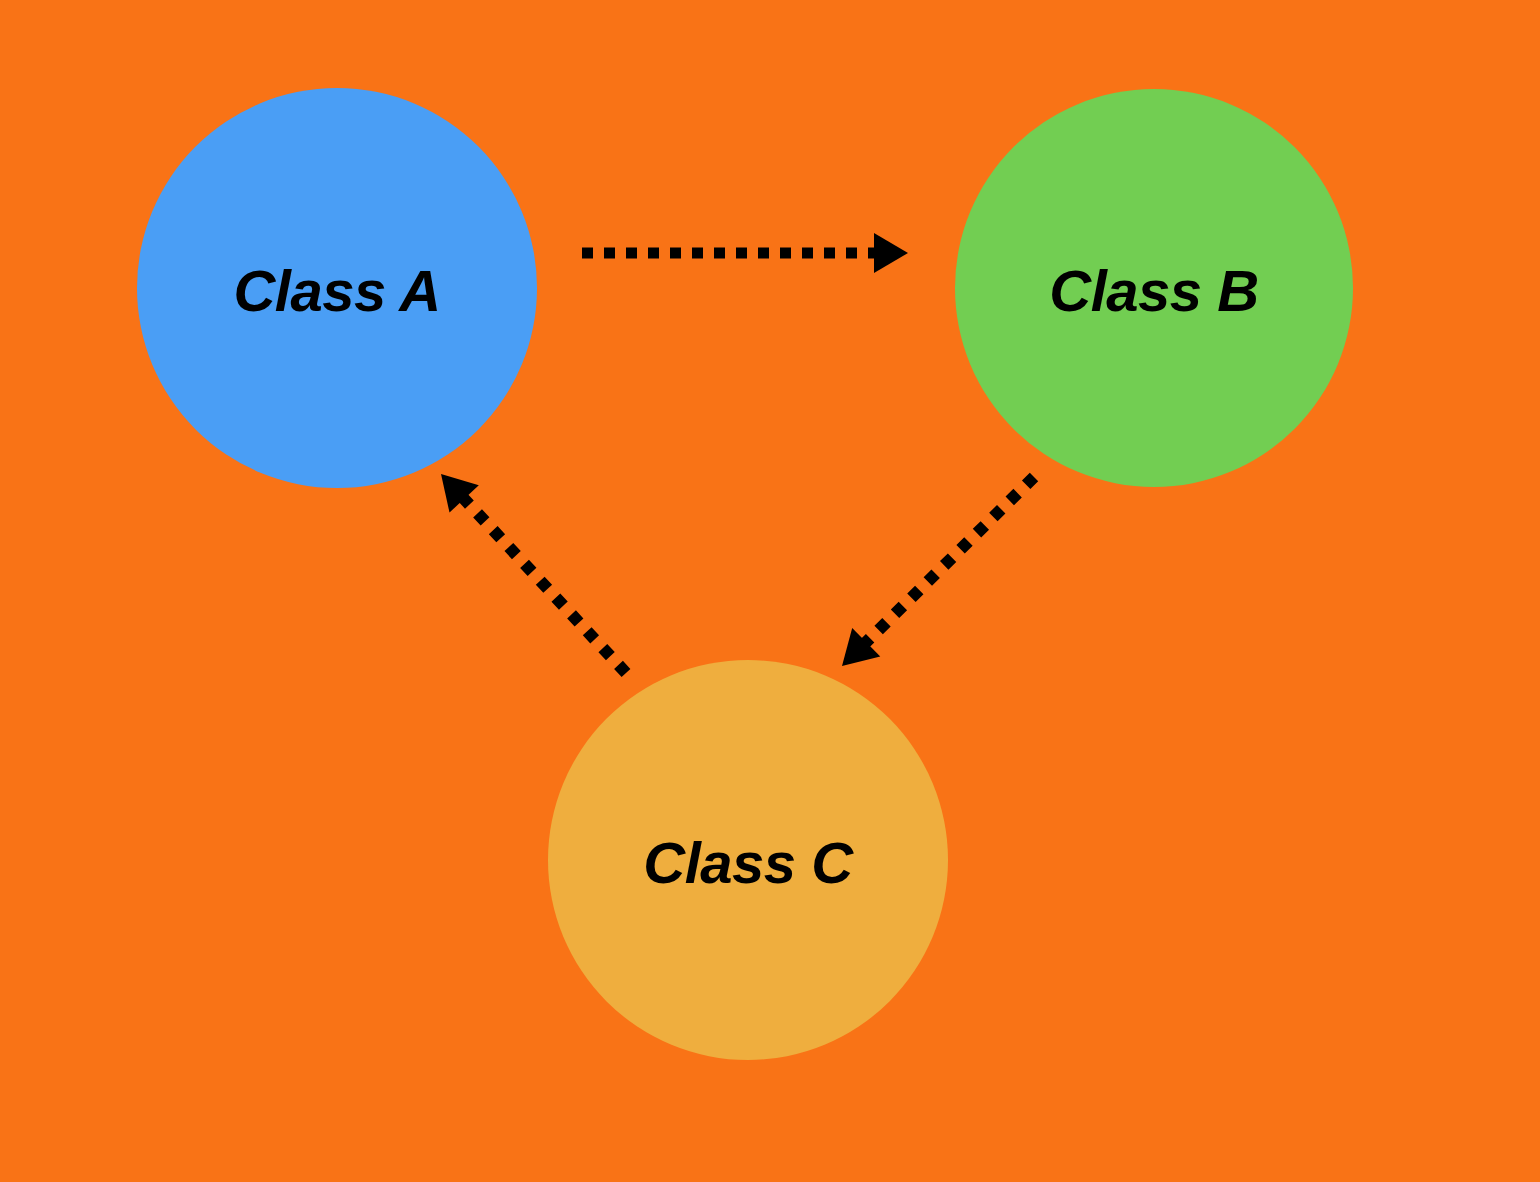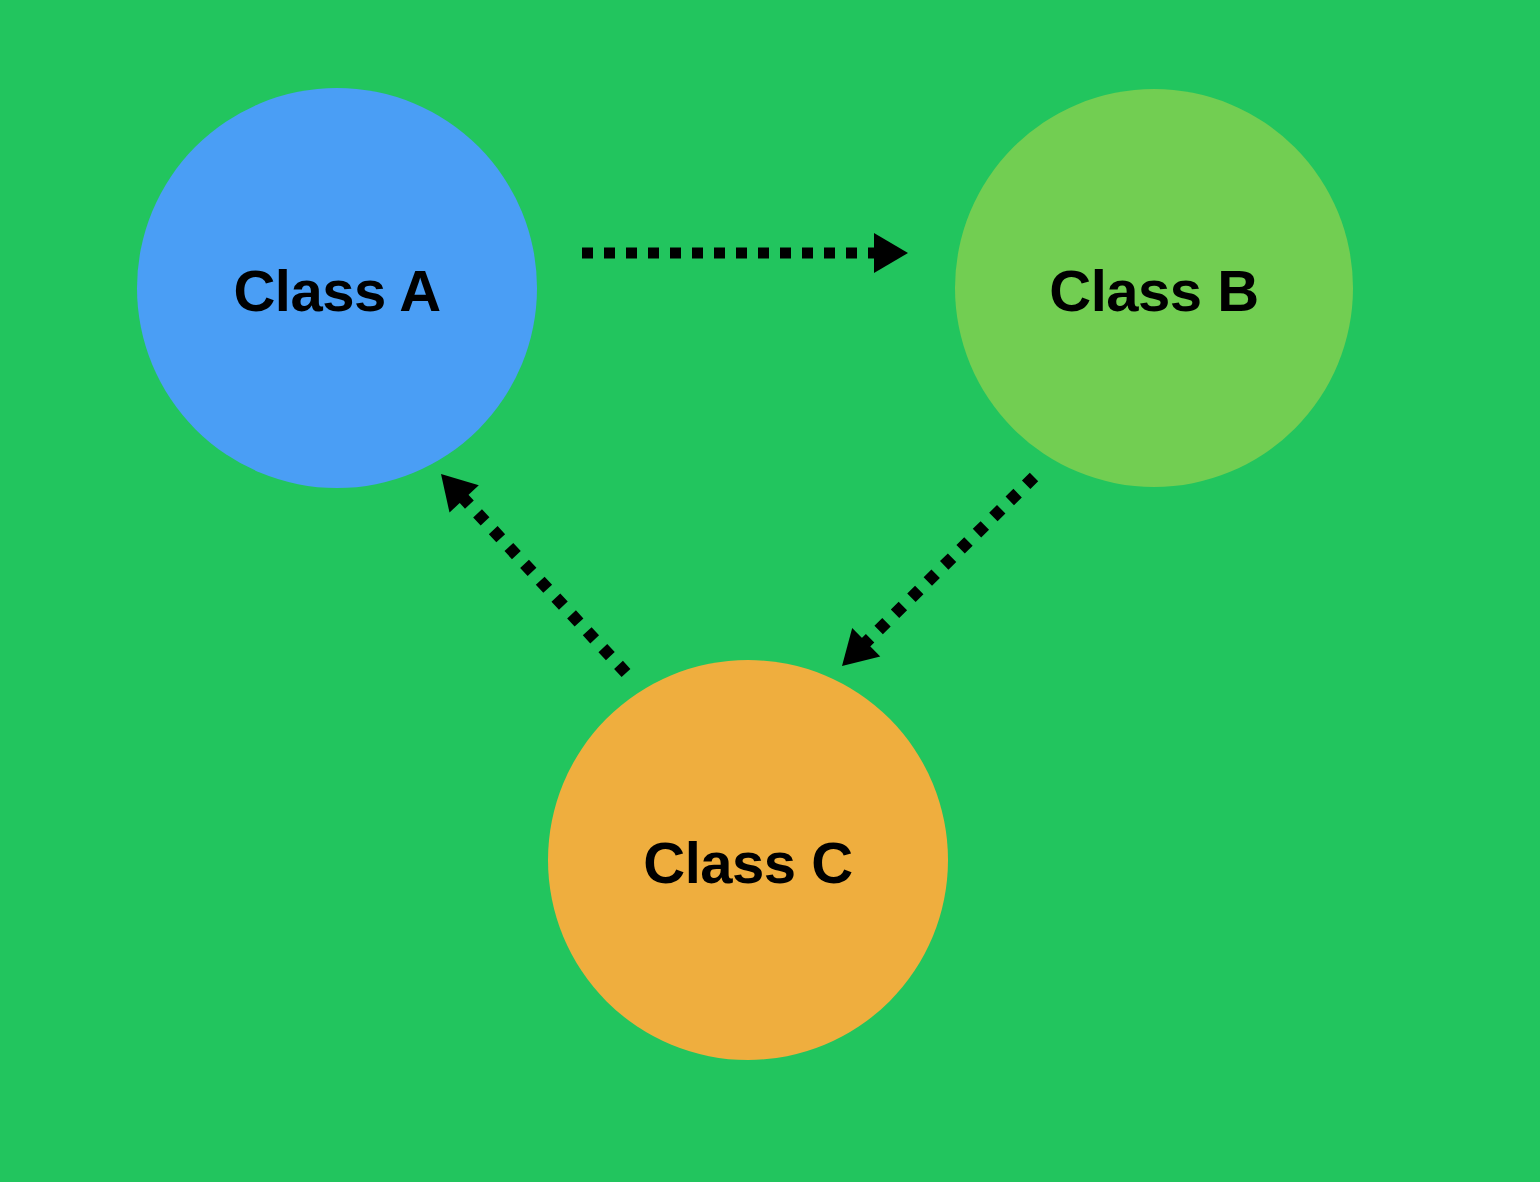--- a/index.html
+++ b/index.html
@@ -32,21 +32,21 @@
     fill: #000000;
     text-anchor: middle;
     dominant-baseline: central;
     letter-spacing: -0.5px;
     user-select: none;
   }
 </style>
 </head>
 <body style="background: rgb(255, 255, 255);">
 
-<div id="canvas" style="background: #22c55e;">
+<div id="canvas" style="background: #f97316; font-style: italic;">
   <svg id="diagram-svg" viewBox="0 0 1540 1182" xmlns="http://www.w3.org/2000/svg">
 
     <g>
 
       <g>
         <line class="edge-line" stroke="#000000" stroke-width="11" stroke-dasharray="11 11" stroke-linecap="butt" x1="582" y1="253" x2="880" y2="253"></line>
         <polygon class="edge-arrow" fill="#000000" points="908,253 874,273 874,233"></polygon>
       </g>
 
       <g>

